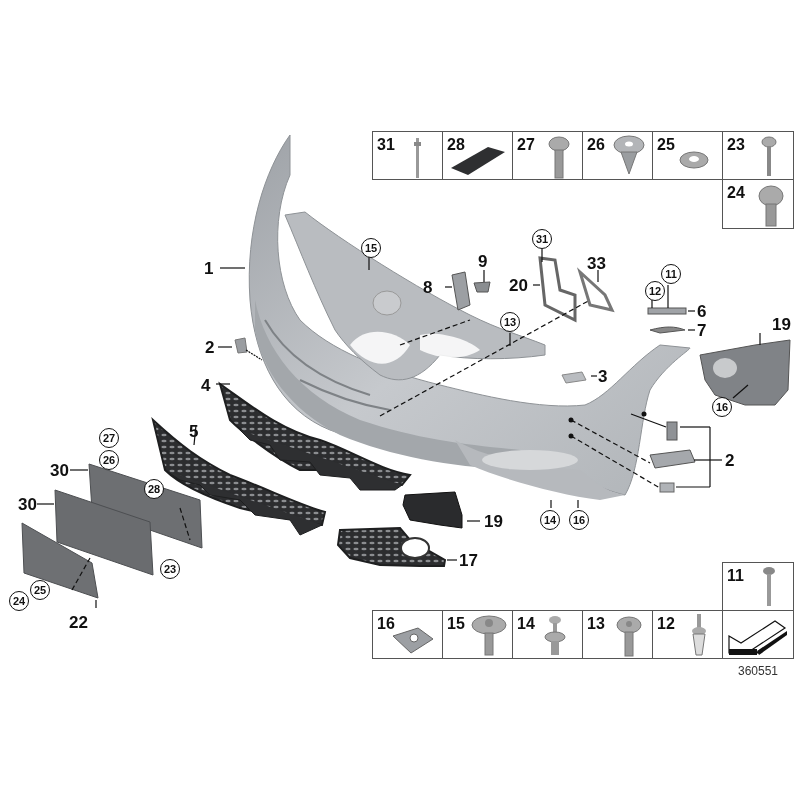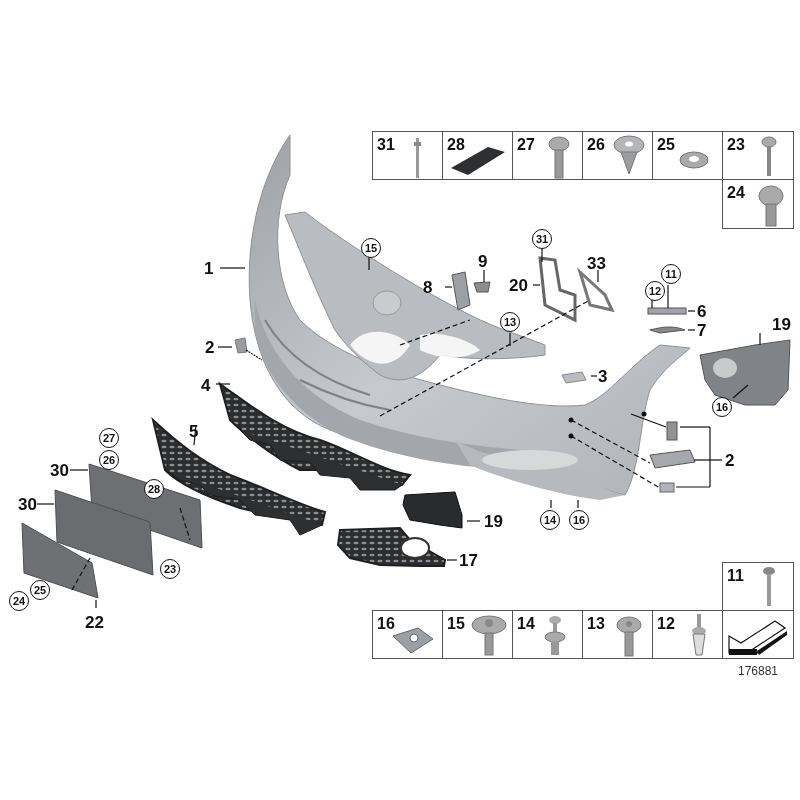--- a/index.html
+++ b/index.html
@@ -140,21 +140,21 @@
   <div class="lbl" style="left:697px;top:303px">6</div>
   <div class="lbl" style="left:697px;top:322px">7</div>
   <div class="lbl" style="left:423px;top:279px">8</div>
   <div class="lbl" style="left:478px;top:253px">9</div>
   <div class="lbl" style="left:725px;top:452px">2</div>
   <div class="lbl" style="left:459px;top:552px">17</div>
   <div class="lbl" style="left:484px;top:513px">19</div>
   <div class="lbl" style="left:772px;top:316px">19</div>
   <div class="lbl" style="left:50px;top:462px">30</div>
   <div class="lbl" style="left:18px;top:496px">30</div>
-  <div class="lbl" style="left:85px;top:614px">22</div>
+  <div class="lbl" style="left:69px;top:614px">22</div>
   <div class="lbl" style="left:587px;top:255px">33</div>
   <div class="lbl" style="left:509px;top:277px">20</div>
 
   <div class="circ" style="left:361px;top:238px">15</div>
   <div class="circ" style="left:500px;top:312px">13</div>
   <div class="circ" style="left:532px;top:229px">31</div>
   <div class="circ" style="left:661px;top:264px">11</div>
   <div class="circ" style="left:645px;top:281px">12</div>
   <div class="circ" style="left:712px;top:397px">16</div>
   <div class="circ" style="left:540px;top:510px">14</div>
@@ -264,14 +264,14 @@
       </svg>
   </div>
   <div class="cell" style="left:722px;top:610px;width:72px;height:49px">
     <svg width="72" height="49">
         <path d="M6,25 L18,32 L52,10 L62,17 L30,38 L35,42 L6,42 Z" fill="#fff" stroke="#111" stroke-width="1.2"></path>
         <rect x="6" y="38" width="28" height="6" fill="#111"></rect>
         <path d="M34,40 L64,20 L64,24 L36,44 Z" fill="#111"></path>
       </svg>
   </div>
 
-  <div class="docnum" style="left:738px;top:664px">176881</div>
+  <div class="docnum" style="left:738px;top:664px">360551</div>
 </div>
 
 </body></html>

